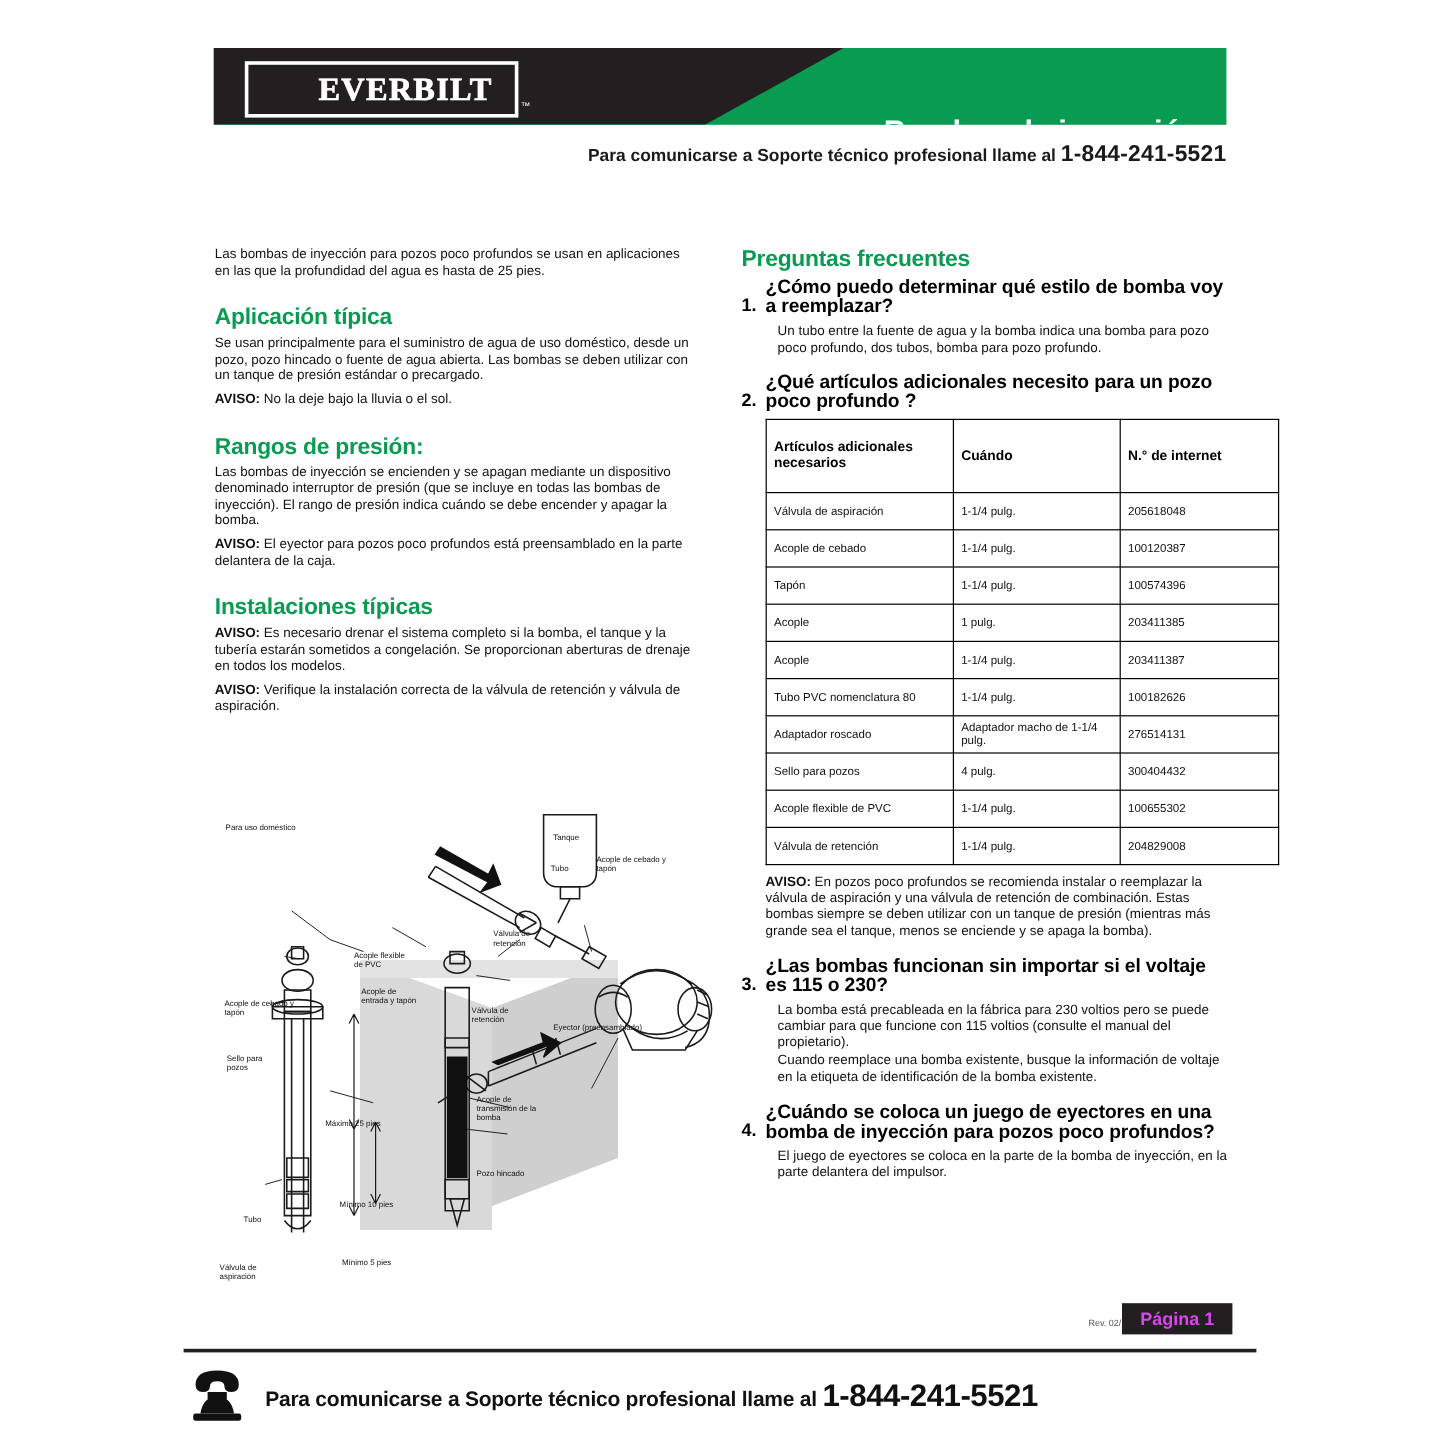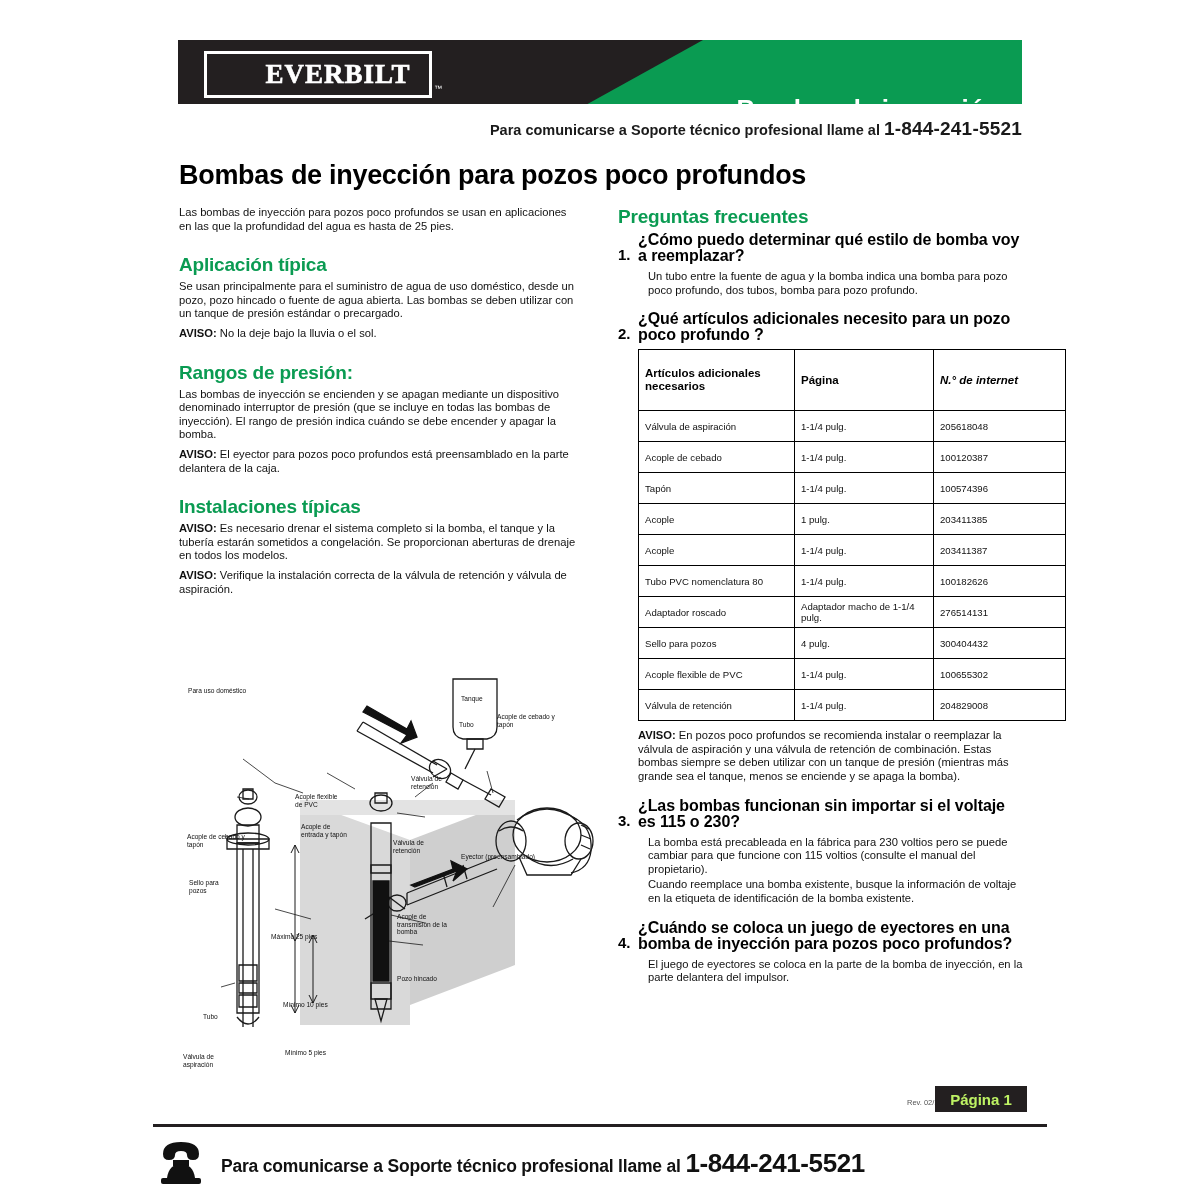--- a/index.html
+++ b/index.html
@@ -89,41 +89,41 @@
   table.parts th,table.parts td{
     border:1px solid #000;padding:4px 6px;vertical-align:middle;
   }
   table.parts th{
     font-size:11.5px;font-weight:bold;text-align:left;height:52px;
     line-height:13px;
   }
   table.parts td{
     font-size:9.6px;height:22px;line-height:11px;color:#111;
   }
-  .c1{width:143px;} .c2{width:126px;} .c3{width:119px;font-style:italic;}
+  .c1{width:143px;} .c2{width:126px;} .c3{width:119px;}
 
   .table-note{
     margin:8px 0 0 20px;font-size:11.2px;line-height:13.6px;color:#111;
   }
 
   
   .diagram{
     position:absolute;left:175px;top:665px;width:420px;height:420px;
   }
   .dlabel{
     position:absolute;font-size:6.6px;line-height:7.6px;color:#111;
   }
 
   
   .rev{
     position:absolute;left:860px;top:1098px;font-size:7.5px;color:#555;padding-left:47px;
   }
   .page-badge{
     position:absolute;left:935px;top:1086px;width:92px;height:26px;
-    background:#231f20;color:#bef264;font-size:15px;font-weight:bold;
+    background:#231f20;color:#d946ef;font-size:15px;font-weight:bold;
     display:flex;align-items:center;justify-content:center;
   }
   .footer-rule{
     position:absolute;left:153px;top:1124px;width:894px;height:3px;background:#231f20;
   }
   .footer-bar{
     position:absolute;left:153px;top:1136px;width:894px;height:54px;
     display:flex;align-items:center;
   }
   .phone-icon{width:56px;height:46px;flex:none;margin-right:12px;}
@@ -144,21 +144,20 @@
     </div>
     <span class="logo-tm">™</span>
     <div class="header-title">Bombas de inyección</div>
   </div>
 
   <div class="header-phone-line">
     <span>Para comunicarse a Soporte técnico profesional llame al</span>
     <span class="num">1-844-241-5521</span>
   </div>
 
-  <div class="main-title">Bombas de inyección para pozos poco profundos</div>
 
   <div class="col-left">
 
     <p class="body">Las bombas de inyección para pozos poco profundos se usan en aplicaciones en las que la profundidad del agua es hasta de 25 pies.</p>
 
     <div class="gap"></div>
     <h2 class="sec">Aplicación típica</h2>
     <p class="body">Se usan principalmente para el suministro de agua de uso doméstico, desde un pozo, pozo hincado o fuente de agua abierta. Las bombas se deben utilizar con un tanque de presión estándar o precargado.</p>
     <p class="body">
       <b>AVISO:</b>
@@ -200,21 +199,21 @@
     <div class="faq-block">
       <div class="faq-item">
         <div class="faq-num">2.</div>
         <div class="faq-q">¿Qué artículos adicionales necesito para un pozo poco profundo ?</div>
       </div>
 
       <table class="parts">
         <thead>
           <tr>
             <th class="c1">Artículos adicionales necesarios</th>
-            <th class="c2">Página</th>
+            <th class="c2">Cuándo</th>
             <th class="c3">N.° de internet</th>
           </tr>
         </thead>
         <tbody>
           <tr>
             <td>Válvula de aspiración</td>
             <td>1-1/4 pulg.</td>
             <td>205618048</td>
           </tr>
           <tr>

